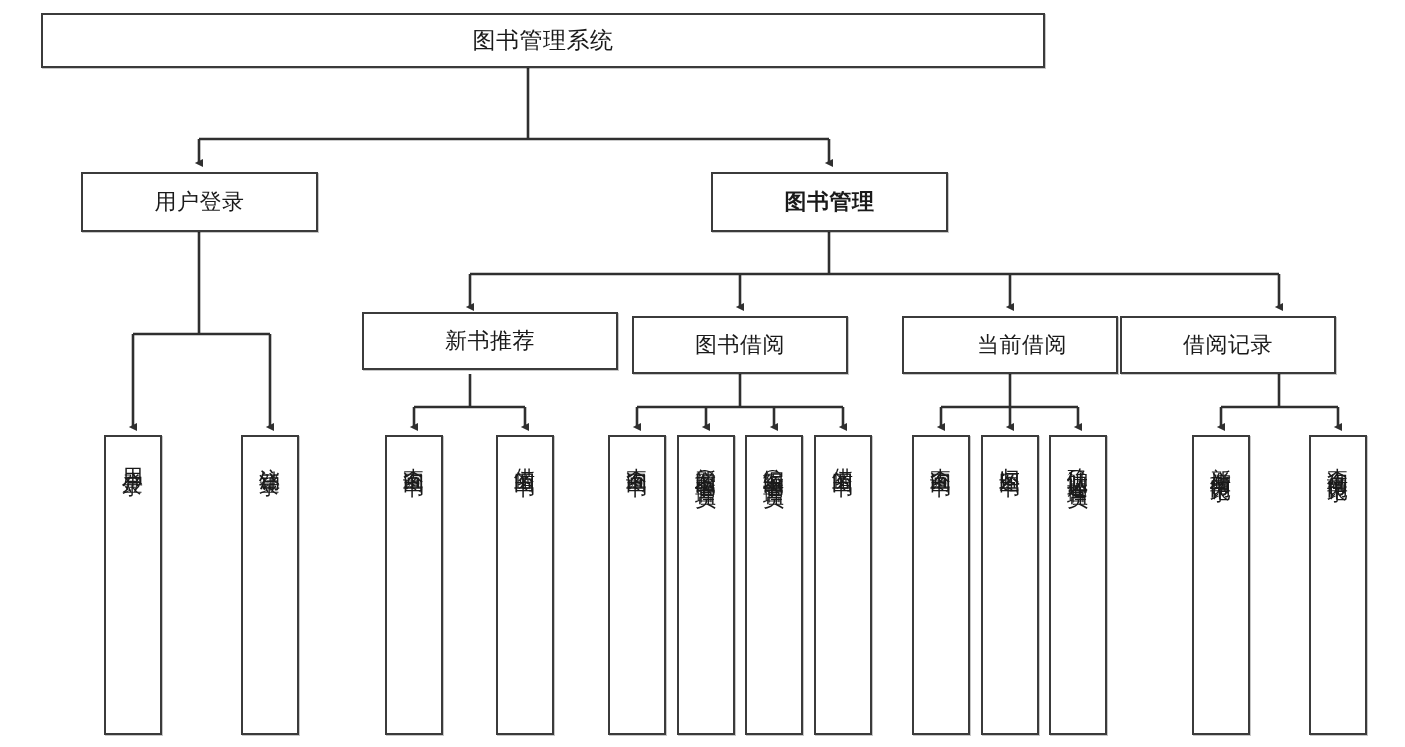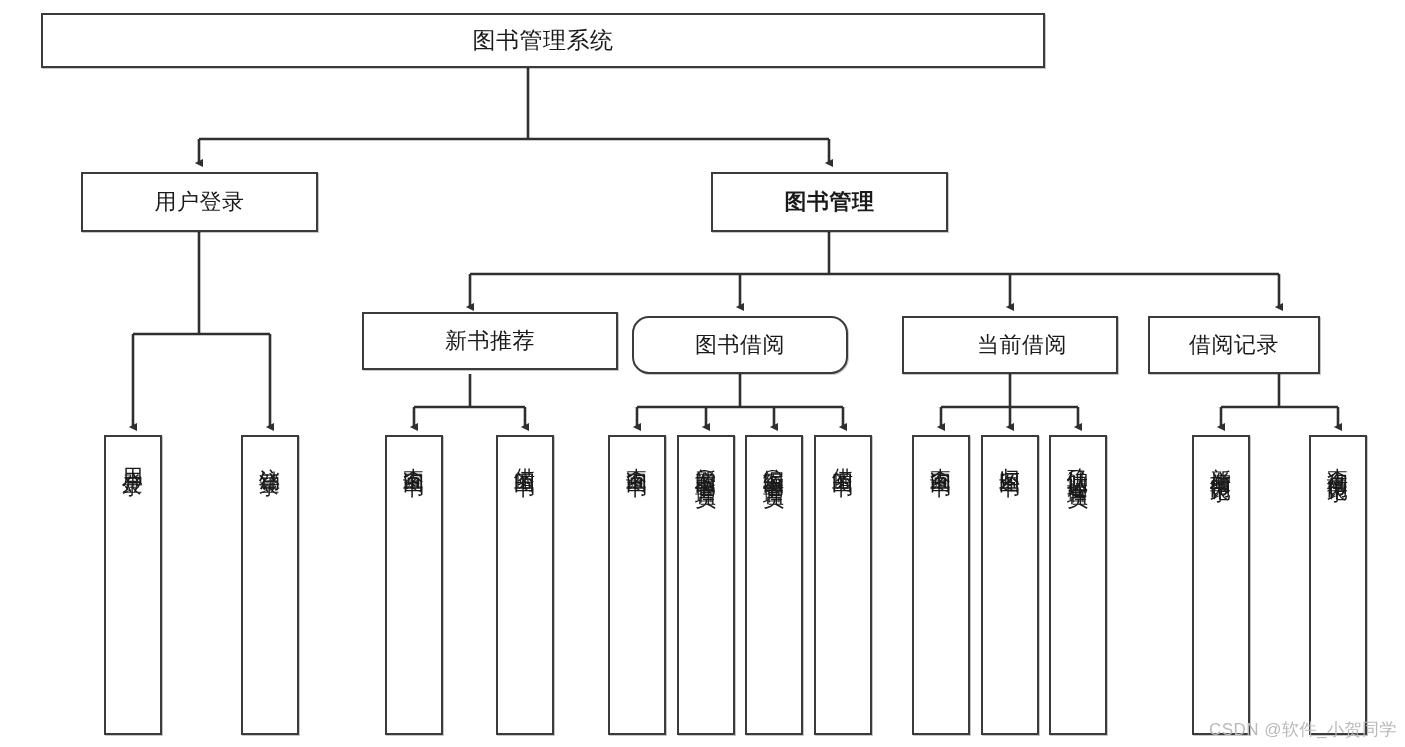--- a/index.html
+++ b/index.html
@@ -138,27 +138,27 @@
   <div class="node horizontal" style="left:81px; top:172px; width:237px; height:60px;">
     <span class="node-label">用户登录</span>
   </div>
   <div class="node horizontal" style="left:711px; top:172px; width:237px; height:60px;font-weight:bold;">
     <span class="node-label">图书管理</span>
   </div>
 
   <div class="node horizontal" style="left:362px; top:312px; width:256px; height:58px;">
     <span class="node-label">新书推荐</span>
   </div>
-  <div class="node horizontal" style="left:632px; top:316px; width:216px; height:58px;border-radius:17px;">
+  <div class="node horizontal" style="left:632px; top:316px; width:216px; height:58px;">
     <span class="node-label">图书借阅</span>
   </div>
   <div class="node horizontal" style="left:902px; top:316px; width:216px; height:58px;padding-left:24px;">
     <span class="node-label">当前借阅</span>
   </div>
-  <div class="node horizontal" style="left:1148px; top:316px; width:172px; height:58px;">
+  <div class="node horizontal" style="left:1120px; top:316px; width:216px; height:58px;">
     <span class="node-label">借阅记录</span>
   </div>
 
   <div class="node vertical" style="left:104px; top:435px; width:58px; height:300px;">
     <span class="node-label">用户登录</span>
   </div>
   <div class="node vertical" style="left:241px; top:435px; width:58px; height:300px;">
     <span class="node-label">注销登录</span>
   </div>
 
@@ -192,14 +192,13 @@
     <span class="node-label">确认归还（管理员）</span>
   </div>
 
   <div class="node vertical" style="left:1192px; top:435px; width:58px; height:300px;">
     <span class="node-label">新增借阅记录</span>
   </div>
   <div class="node vertical" style="left:1309px; top:435px; width:58px; height:300px;">
     <span class="node-label">查询借阅记录</span>
   </div>
 
-  <div id="watermark">CSDN @软件_小贺同学</div>
 </div>
 
 </body></html>

